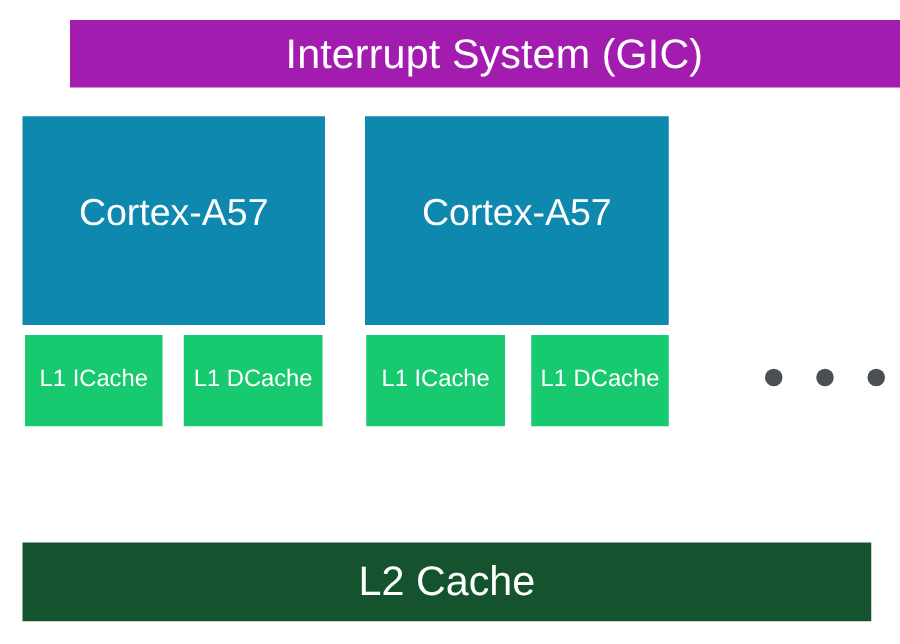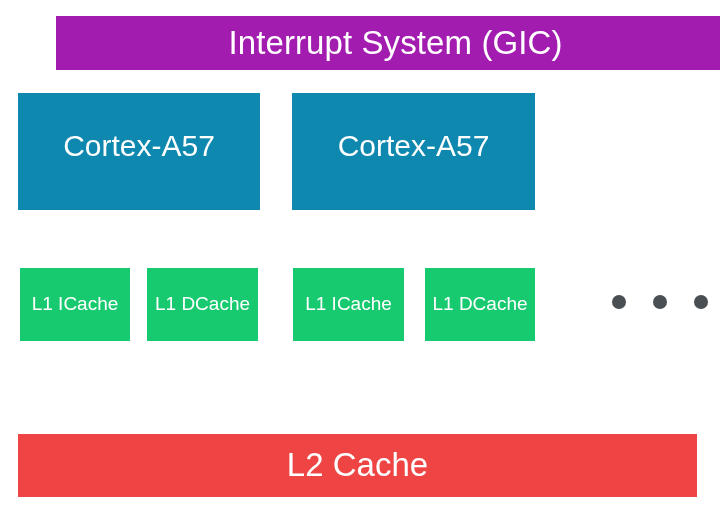--- a/index.html
+++ b/index.html
@@ -47,30 +47,30 @@
   }
   #gic-bar   { top: 16px;  height: 54px; }
   #scu-bar   { top: 360px; height: 57px; }
 
   
   #l2-bar {
     left: 18px;
     width: 679px;
     top: 434px;
     height: 63px;
-    background: #ef4444;
+    background: #14532d;
     font-size: 33px;
     font-weight: 400;
     text-align: right;
   }
 
   
   .core-box {
     top: 93px;
-    height: 117px;
+    height: 167px;
     background: #0e88ae;
     font-size: 30px;
     font-weight: 400;
     align-items: center;
   }
   .core-box .core-label {
     display: block;
     transform: translateY(-6px);
   }
   #core-0 { left: 18px;  width: 242px; }

